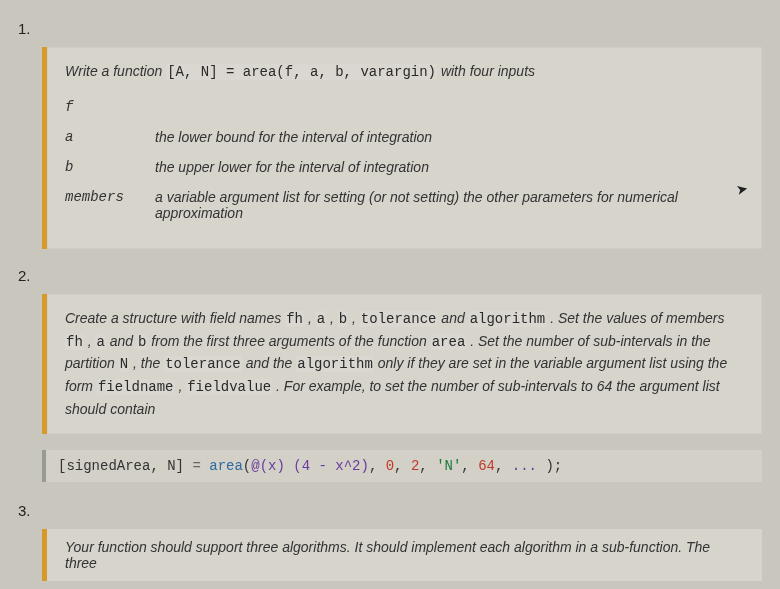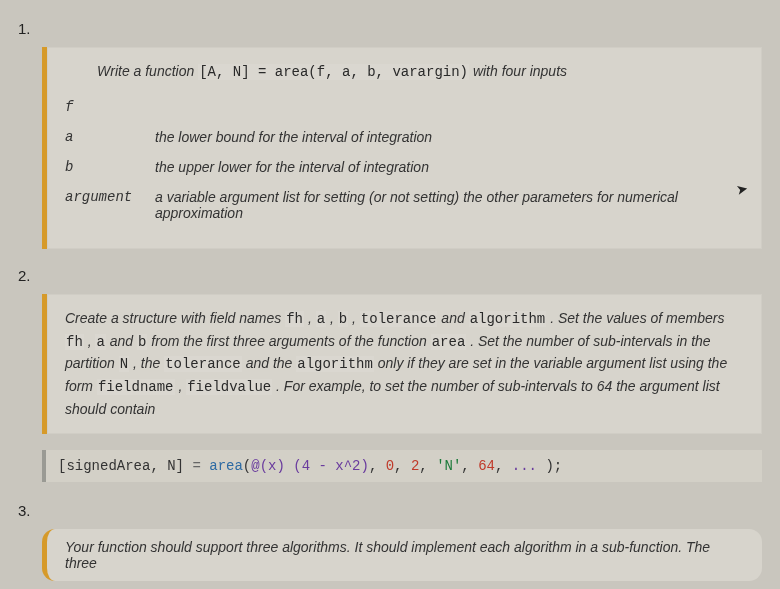--- a/index.html
+++ b/index.html
@@ -27,21 +27,20 @@
     border-left: 5px solid #d69a2a;
     padding: 14px 18px 14px 18px;
     margin: 0 0 0 24px;
     box-shadow: inset 0 0 0 1px rgba(0,0,0,0.03);
   }
   .intro {
     font-style: italic;
     color: #333;
     margin-bottom: 16px;
     line-height: 1.5;
-    margin-left: 32px;
   }
   .code {
     font-family: "Courier New", Courier, monospace;
     font-style: normal;
     color: #2a2a2a;
     background: rgba(255,255,255,0.08);
     padding: 0 1px;
   }
   .param-row {
     display: flex;
@@ -91,21 +90,20 @@
     transform: rotate(-12deg);
     pointer-events: none;
   }
   .cutoff {
     margin: 6px 0 0 24px;
     border-left: 5px solid #d69a2a;
     padding: 10px 18px 10px 18px;
     background: #d7d4cc;
     font-style: italic;
     color: #333;
-    border-radius: 13px;
   }
 </style>
 </head>
 <body>
 
 <div class="page">
 
   <div class="qnum">1.</div>
   <div class="panel">
     <div class="intro">
@@ -118,21 +116,21 @@
     </div>
     <div class="param-row">
       <div class="param-name">a</div>
       <div class="param-desc">the lower bound for the interval of integration</div>
     </div>
     <div class="param-row">
       <div class="param-name">b</div>
       <div class="param-desc">the upper lower for the interval of integration</div>
     </div>
     <div class="param-row">
-      <div class="param-name">argument</div>
+      <div class="param-name">members</div>
       <div class="param-desc">a variable argument list for setting (or not setting) the other parameters for numerical approximation</div>
     </div>
   </div>
 
   <div class="qnum" style="margin-top:18px">2.</div>
   <div class="panel">
     <div class="body-text">
       <span>Create a structure with field names </span><span class="code">fh</span><span> , </span><span class="code">a</span><span> , </span><span class="code">b</span><span> , </span><span class="code">tolerance</span><span> and </span><span class="code">algorithm</span><span> . Set the values of members </span><span class="code">fh</span><span> , </span><span class="code">a</span><span> and </span><span class="code">b</span><span> from the first three arguments of the function </span><span class="code">area</span><span> . Set the number of sub-intervals in the partition </span><span class="code">N</span><span> , the </span><span class="code">tolerance</span><span> and the </span><span class="code">algorithm</span><span> only if they are set in the variable argument list using the form </span><span class="code">fieldname</span><span> , </span><span class="code">fieldvalue</span><span> . For example, to set the number of sub-intervals to 64 the argument list should contain</span>
     </div>
   </div>

